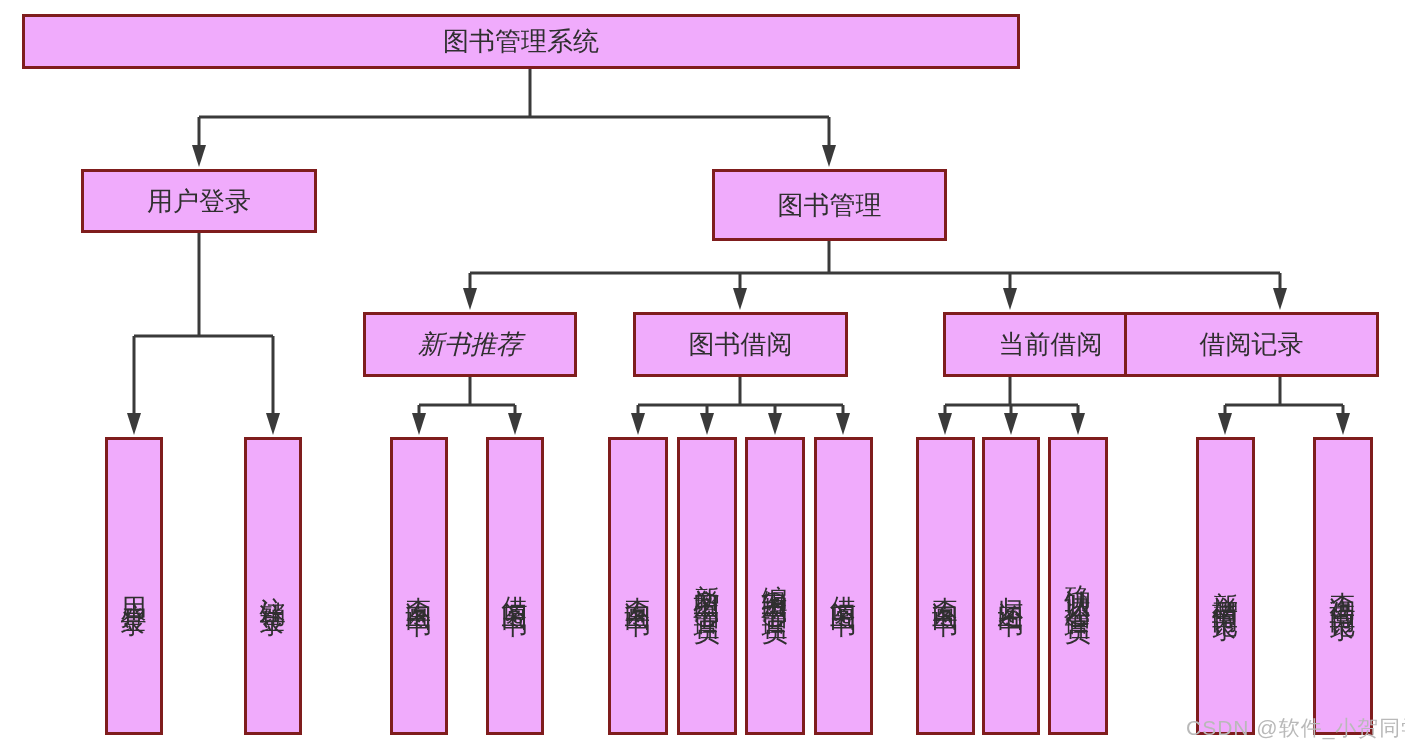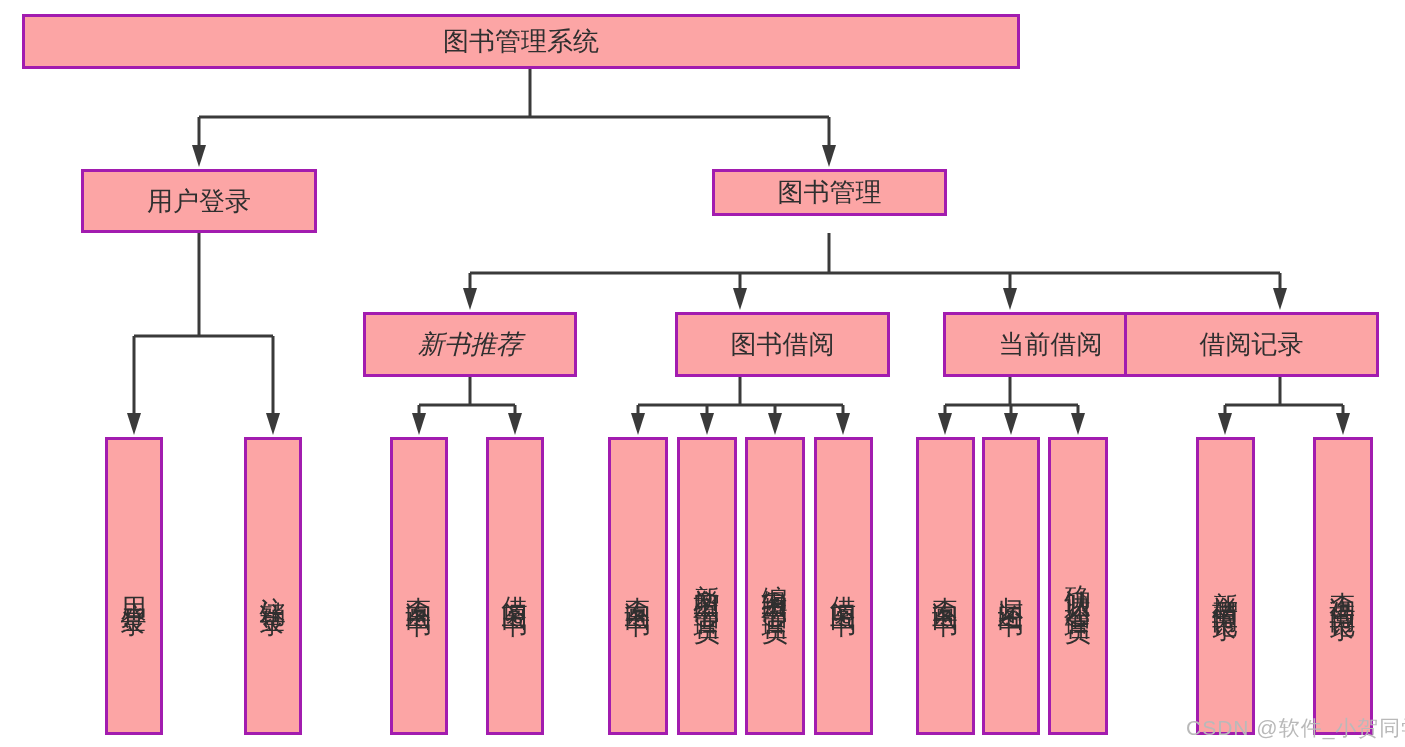--- a/index.html
+++ b/index.html
@@ -7,22 +7,22 @@
   .canvas {
     position:relative;
     width:1405px; height:747px;
     background:#ffffff;
     overflow:hidden;
   }
   .wires { position:absolute; left:0; top:0; }
   .node {
     position:absolute;
     box-sizing:border-box;
-    border:3px solid #a21caf;
-    background:#fca5a5;
+    border:3px solid #7f1d1d;
+    background:#f0abfc;
     color:#2f2f2f;
     display:flex;
     align-items:center;
     justify-content:center;
     font-size:26px;
     text-align:center;
     z-index:2;
   }
   .node-v {
     writing-mode:vertical-rl;
@@ -85,24 +85,24 @@
       <polygon points="1004,413 1018,413 1011,435"></polygon>
       <polygon points="1071,413 1085,413 1078,435"></polygon>
       <polygon points="1218,413 1232,413 1225,435"></polygon>
       <polygon points="1336,413 1350,413 1343,435"></polygon>
     </g>
   </svg>
 
   <div class="node" style="left:22px;top:14px;width:998px;height:55px;">图书管理系统</div>
 
   <div class="node" style="left:81px;top:169px;width:236px;height:64px;">用户登录</div>
-  <div class="node" style="left:712px;top:169px;width:235px;height:47px;">图书管理</div>
+  <div class="node" style="left:712px;top:169px;width:235px;height:72px;">图书管理</div>
 
   <div class="node" style="left:363px;top:312px;width:214px;height:65px;font-style:italic;">新书推荐</div>
-  <div class="node" style="left:633px;top:312px;width:215px;height:65px;margin-left:42px;">图书借阅</div>
+  <div class="node" style="left:633px;top:312px;width:215px;height:65px;">图书借阅</div>
   <div class="node" style="left:943px;top:312px;width:215px;height:65px;">当前借阅</div>
   <div class="node" style="left:1124px;top:312px;width:255px;height:65px;">借阅记录</div>
 
   <div class="node node-v" style="left:105px;top:437px;width:58px;height:298px;">用户登录</div>
   <div class="node node-v" style="left:244px;top:437px;width:58px;height:298px;">注销登录</div>
 
   <div class="node node-v" style="left:390px;top:437px;width:58px;height:298px;">查询图书</div>
   <div class="node node-v" style="left:486px;top:437px;width:58px;height:298px;">借阅图书</div>
 
   <div class="node node-v" style="left:608px;top:437px;width:60px;height:298px;">查询图书</div>

